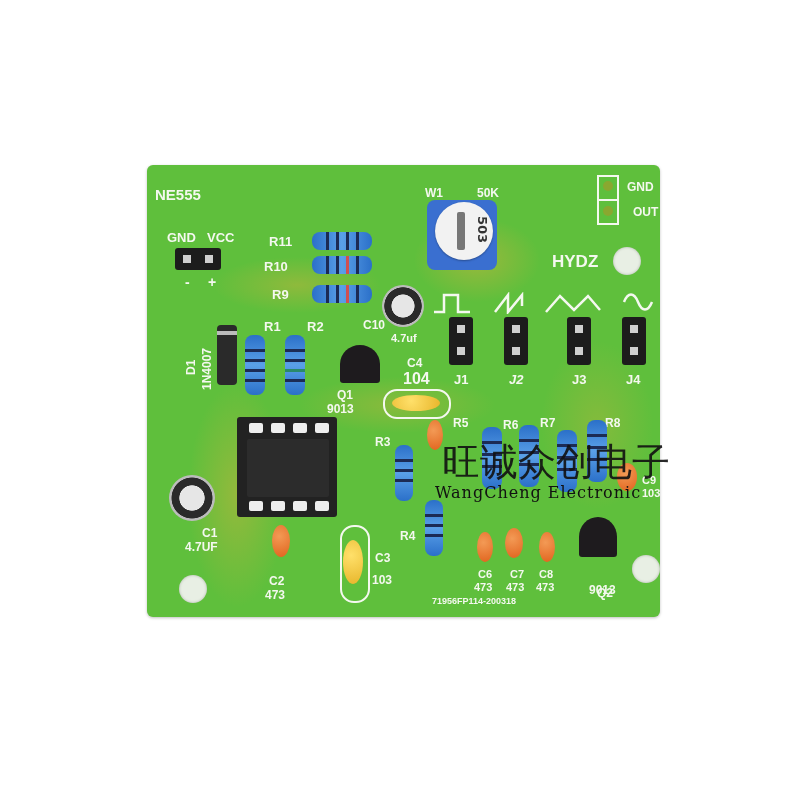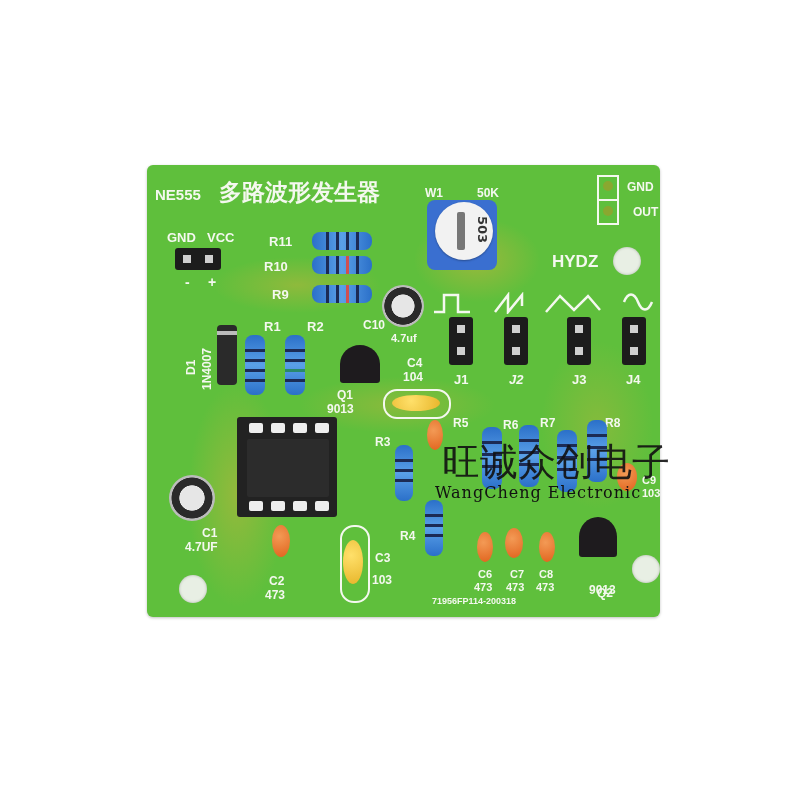--- a/index.html
+++ b/index.html
@@ -27,21 +27,20 @@
   .icpad{position:absolute;width:14px;height:10px;background:#eee;border-radius:2px;}
   .elcap{position:absolute;border-radius:50%;background:radial-gradient(circle at 50% 50%,#e6e6e6 0 38%,#2a2a2a 40% 62%,#bcbcbc 64%);}
   .watermark{position:absolute;color:#111;font-family:"DejaVu Serif",serif;white-space:nowrap;}
 </style>
 </head>
 <body>
 
 <div class="board">
 
   <span class="silk" style="left:8px;top:22px;font-size:15px;">NE555</span>
-  <span class="silk" style="left:72px;top:16px;font-size:23px;">多路波形发生器</span>
 
   <span class="silk" style="left:20px;top:66px;font-size:13px;">GND</span>
   <span class="silk" style="left:60px;top:66px;font-size:13px;">VCC</span>
   <div class="header2" style="left:28px;top:83px;width:46px;height:22px;">
     <div class="pin" style="left:8px;top:7px;"></div>
       <div class="pin" style="left:30px;top:7px;"></div>
   </div>
   <span class="silk" style="left:38px;top:110px;font-size:14px;">-</span>
   <span class="silk" style="left:61px;top:110px;font-size:14px;">+</span>
 
@@ -143,21 +142,21 @@
       <div class="band" style="left:0;top:24px;width:20px;height:3px"></div>
       <div class="band" style="left:0;top:34px;width:20px;height:3px;background:#2a8a6a"></div>
       <div class="band" style="left:0;top:44px;width:20px;height:3px"></div>
     </div>
 
   <div class="transistor" style="left:193px;top:180px;width:40px;height:38px;"></div>
   <span class="silk" style="left:190px;top:224px;font-size:12px;">Q1</span>
   <span class="silk" style="left:180px;top:238px;font-size:12px;">9013</span>
 
   <span class="silk" style="left:260px;top:192px;font-size:12px;">C4</span>
-  <span class="silk" style="left:256px;top:206px;font-size:12px;">104</span>
+  <span class="silk" style="left:256px;top:206px;font-size:16px;">104</span>
   <div style="position:absolute;left:236px;top:224px;width:64px;height:26px;border:2px solid #f4f8ef;border-radius:14px;"></div>
   <div class="cap-y" style="left:245px;top:230px;width:48px;height:16px;"></div>
 
   <div class="ic" style="left:90px;top:252px;width:100px;height:100px;">
     <div class="icpad" style="left:12px;top:6px"></div>
       <div class="icpad" style="left:34px;top:6px"></div>
       <div class="icpad" style="left:56px;top:6px"></div>
       <div class="icpad" style="left:78px;top:6px"></div>
     <div class="icpad" style="left:12px;top:84px"></div>
       <div class="icpad" style="left:34px;top:84px"></div>

